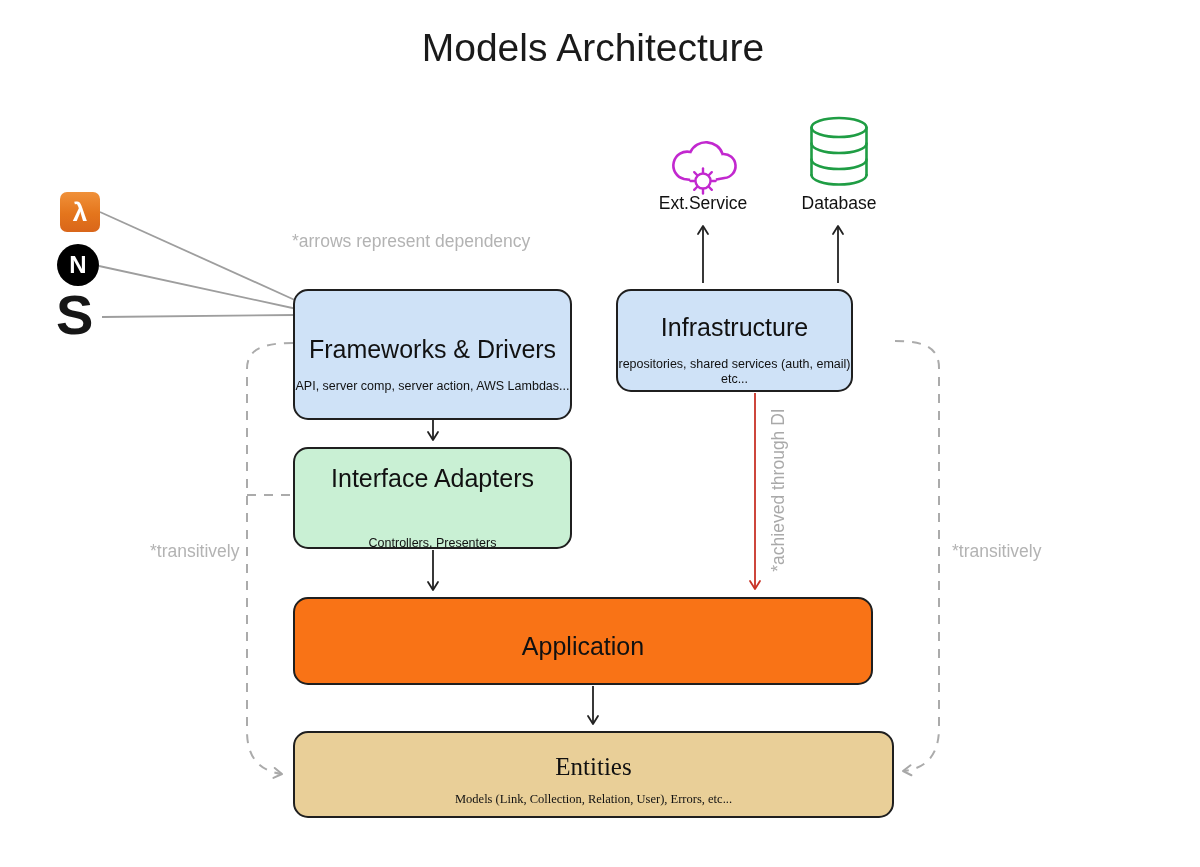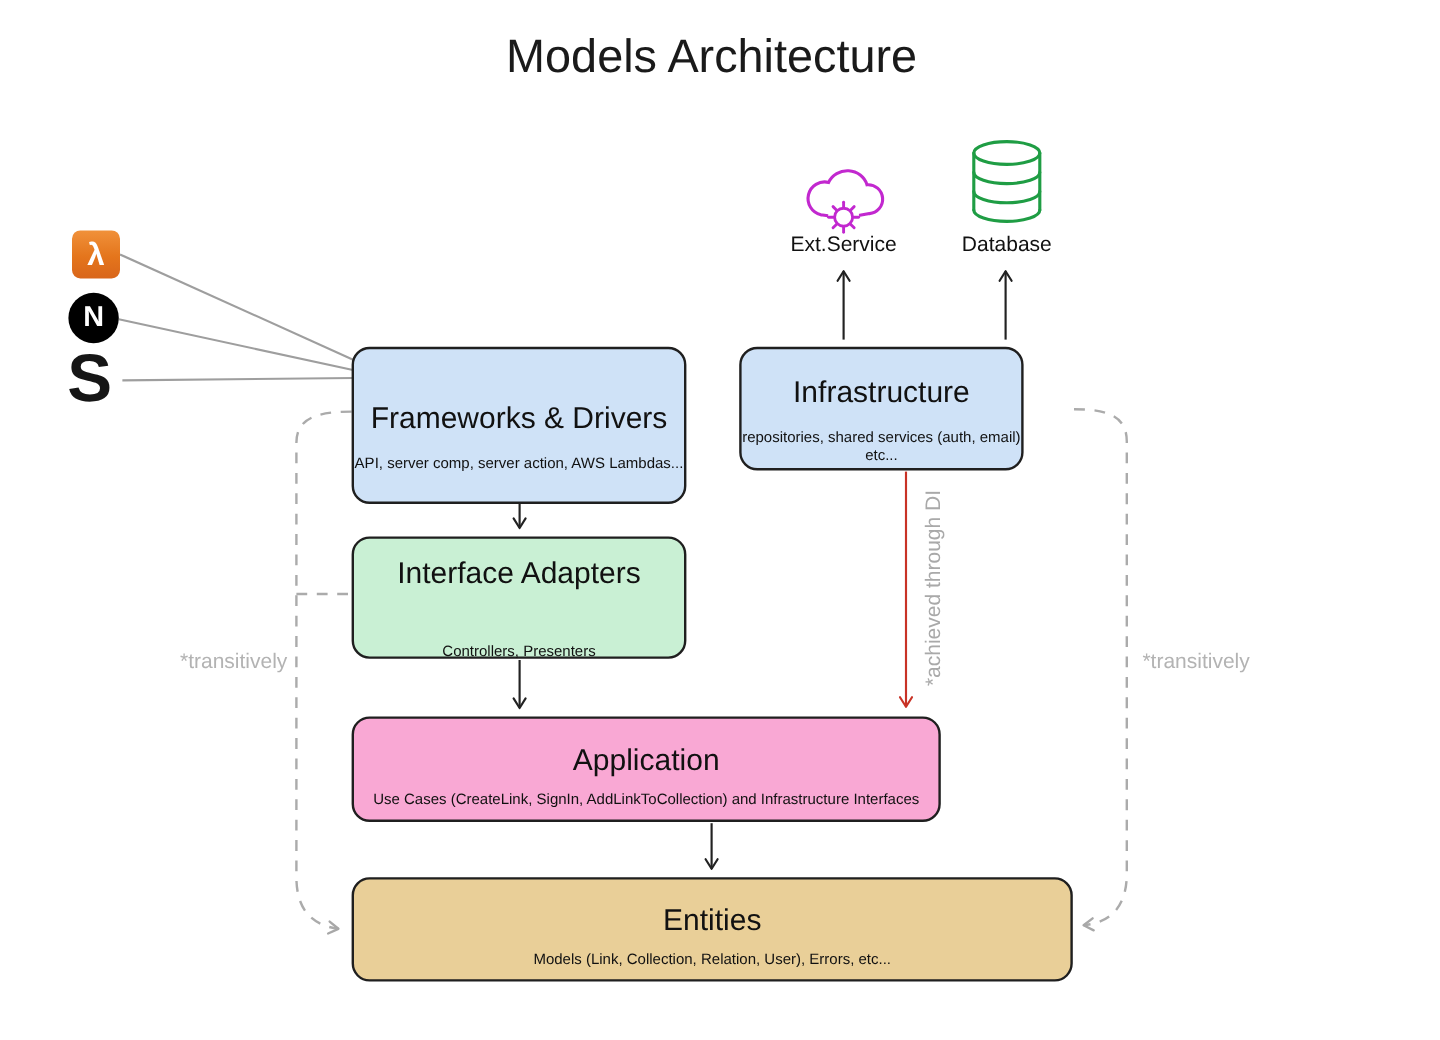--- a/index.html
+++ b/index.html
@@ -111,27 +111,27 @@
   <div class="box tall" style="left: 616px; top: 289px; width: 237px; height: 103px; background: rgb(207, 226, 247);">
     <div class="box-title">Infrastructure</div>
     <div class="box-sub">repositories, shared services (auth, email) etc...</div>
   </div>
 
   <div class="box tall" style="left: 293px; top: 447px; width: 279px; height: 102px; background: rgb(201, 240, 212); gap: 43px;">
     <div class="box-title">Interface Adapters</div>
     <div class="box-sub">Controllers, Presenters</div>
   </div>
 
-  <div class="box short" style="left: 293px; top: 597px; width: 491px; height: 88px; background: #f9a8d4;">
+  <div class="box short" style="left: 293px; top: 597px; width: 580px; height: 88px; background: #f97316;">
     <div class="box-title">Application</div>
-    <div class="box-sub">Use Cases (CreateLink, SignIn, AddLinkToCollection) and Infrastructure Interfaces</div>
   </div>
 
-  <div class="box short" style="left: 293px; top: 731px; width: 601px; height: 87px; background: rgb(233, 207, 152);">
+  <div class="box short" style="left: 293px; top: 731px; width: 601px; height: 87px; background: rgb(233, 207, 152); font-family: Liberation Serif, serif;">
     <div class="box-title">Entities</div>
     <div class="box-sub">Models (Link, Collection, Relation, User), Errors, etc...</div>
   </div>
 
+  <div class="note" style="left:292px;top:231px">*arrows represent dependency</div>
   <div class="note" style="left:150px;top:541px">*transitively</div>
   <div class="note" style="left:952px;top:541px">*transitively</div>
   <div class="note note-di">*achieved through DI</div>
 
 </div>
 
 </body></html>

